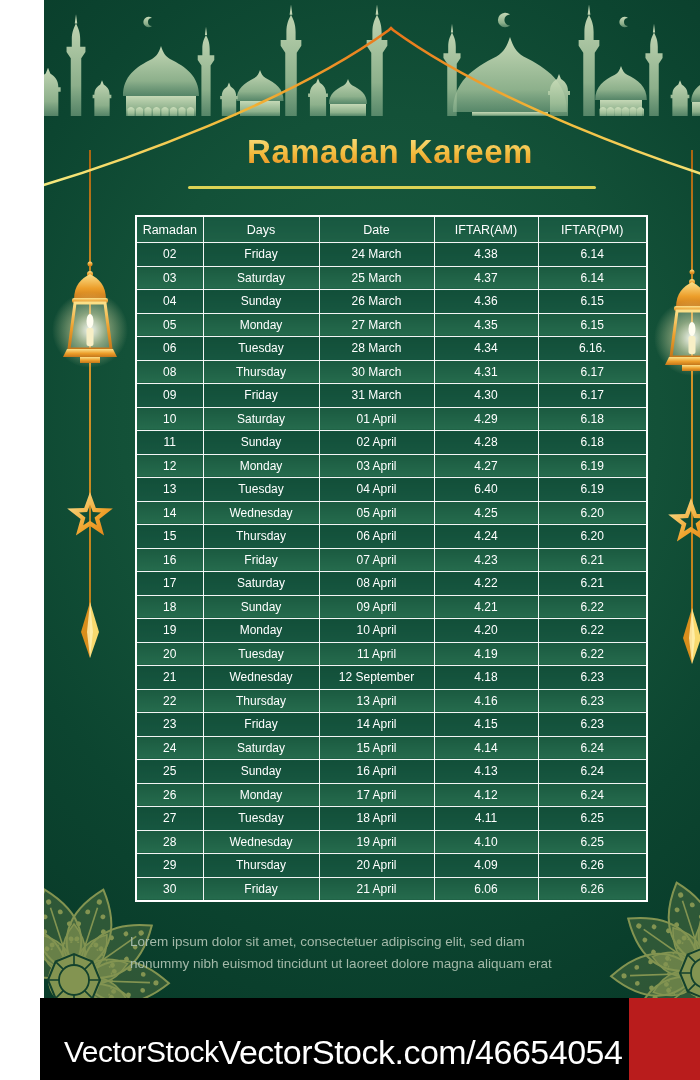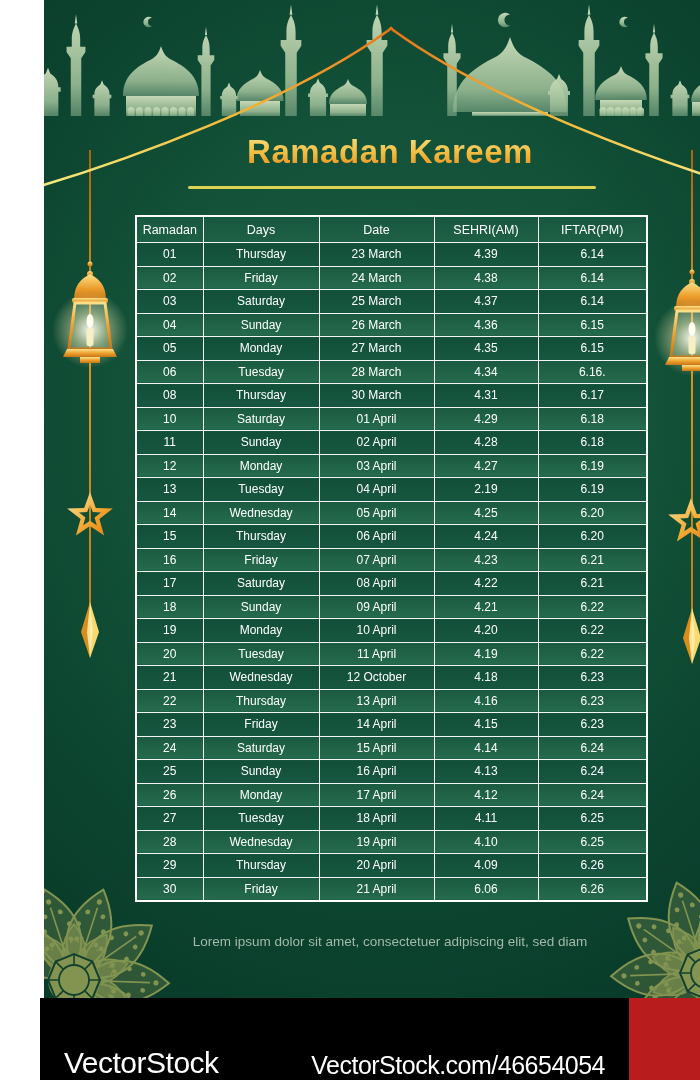--- a/index.html
+++ b/index.html
@@ -24,30 +24,30 @@
 
   table.timetable{position:absolute;left:95px;top:215px;width:511px;z-index:5;
     border-collapse:collapse;table-layout:fixed;border:2px solid #FFFFFF;}
   .timetable th,.timetable td{border:1.5px solid rgba(255,255,255,.95);color:#FFFFFF;text-align:center;padding:0;overflow:hidden;white-space:nowrap;}
   .timetable th{height:25px;font-size:12.5px;font-weight:400;background:linear-gradient(180deg,#175840,#1E6046);}
   .timetable td{height:22.5px;font-size:12px;}
   .timetable tbody tr:nth-of-type(odd) td{background:linear-gradient(180deg,#124F39,#175740);}
   .timetable tbody tr:nth-of-type(even) td{background:linear-gradient(180deg,#1A5A40,#256B4D);}
   col.c1{width:67px}col.c2{width:116px}col.c3{width:115px}col.c4{width:104px}col.c5{width:109px}
 
-  .footer-note{position:absolute;left:90px;top:931px;width:520px;z-index:5;text-align:center;
+  .footer-note{position:absolute;left:90px;top:931px;width:520px;z-index:5;
     color:#A3B9A9;font-size:13.5px;line-height:21.5px;}
 
   .mandala{position:absolute;z-index:1;opacity:.92;}
   .mandala.right{transform:scaleX(-1);}
 
   .watermark{position:absolute;left:0;top:998px;width:589px;height:82px;background:#000000;z-index:50;
-    display:flex;justify-content:space-between;align-items:flex-end;padding:26px 24px 0 24px;box-sizing:border-box;}
+    display:flex;justify-content:space-between;align-items:center;padding:26px 24px 0 24px;box-sizing:border-box;}
   .wm-logo{color:#FFFFFF;font-size:30px;font-weight:500;letter-spacing:-.5px;}
-  .wm-url{color:#FFFFFF;font-size:25px;font-weight:400;letter-spacing:-.5px;}
+  .wm-url{color:#FFFFFF;font-size:34px;font-weight:400;letter-spacing:-.5px;}
 </style>
 </head>
 <body>
 
 <div class="stage">
   <div class="poster">
 
     <svg class="mosque" width="700" height="118" viewBox="0 0 700 118">
       <defs>
         <linearGradient id="gsil" x1="0" y1="0" x2="0" y2="1">
@@ -258,33 +258,26 @@
           <col class="c2">
           <col class="c3">
           <col class="c4">
           <col class="c5">
         </colgroup>
       <thead>
         <tr>
           <th>Ramadan</th>
           <th>Days</th>
           <th>Date</th>
-          <th>SEHRI(AM)</th>
+          <th>IFTAR(AM)</th>
           <th>IFTAR(PM)</th>
         </tr>
       </thead>
       <tbody>
 
-          <tr>
-            <td>01</td>
-            <td>Thursday</td>
-            <td>23 March</td>
-            <td>4.39</td>
-            <td>6.14</td>
-          </tr>
 
           <tr>
             <td>02</td>
             <td>Friday</td>
             <td>24 March</td>
             <td>4.38</td>
             <td>6.14</td>
           </tr>
 
           <tr>
@@ -321,20 +314,27 @@
 
 
           <tr>
             <td>08</td>
             <td>Thursday</td>
             <td>30 March</td>
             <td>4.31</td>
             <td>6.17</td>
           </tr>
 
+          <tr>
+            <td>09</td>
+            <td>Friday</td>
+            <td>31 March</td>
+            <td>4.30</td>
+            <td>6.17</td>
+          </tr>
 
           <tr>
             <td>10</td>
             <td>Saturday</td>
             <td>01 April</td>
             <td>4.29</td>
             <td>6.18</td>
           </tr>
 
           <tr>
@@ -350,21 +350,21 @@
             <td>Monday</td>
             <td>03 April</td>
             <td>4.27</td>
             <td>6.19</td>
           </tr>
 
           <tr>
             <td>13</td>
             <td>Tuesday</td>
             <td>04 April</td>
-            <td>2.19</td>
+            <td>6.40</td>
             <td>6.19</td>
           </tr>
 
           <tr>
             <td>14</td>
             <td>Wednesday</td>
             <td>05 April</td>
             <td>4.25</td>
             <td>6.20</td>
           </tr>
@@ -413,21 +413,21 @@
             <td>20</td>
             <td>Tuesday</td>
             <td>11 April</td>
             <td>4.19</td>
             <td>6.22</td>
           </tr>
 
           <tr>
             <td>21</td>
             <td>Wednesday</td>
-            <td>12 October</td>
+            <td>12 September</td>
             <td>4.18</td>
             <td>6.23</td>
           </tr>
 
           <tr>
             <td>22</td>
             <td>Thursday</td>
             <td>13 April</td>
             <td>4.16</td>
             <td>6.23</td>
@@ -494,20 +494,21 @@
             <td>Friday</td>
             <td>21 April</td>
             <td>6.06</td>
             <td>6.26</td>
           </tr>
         </tbody>
     </table>
 
     <div class="footer-note">
       <div>Lorem ipsum dolor sit amet, consectetuer adipiscing elit, sed diam</div>
+      <div>nonummy nibh euismod tincidunt ut laoreet dolore magna aliquam erat</div>
     </div>
 
   </div>
 
   <div class="edge l"></div>
   <div class="edge r"></div>
 
   <div class="watermark">
     <span class="wm-logo">VectorStock</span>
     <span class="wm-url">VectorStock.com/46654054</span>

